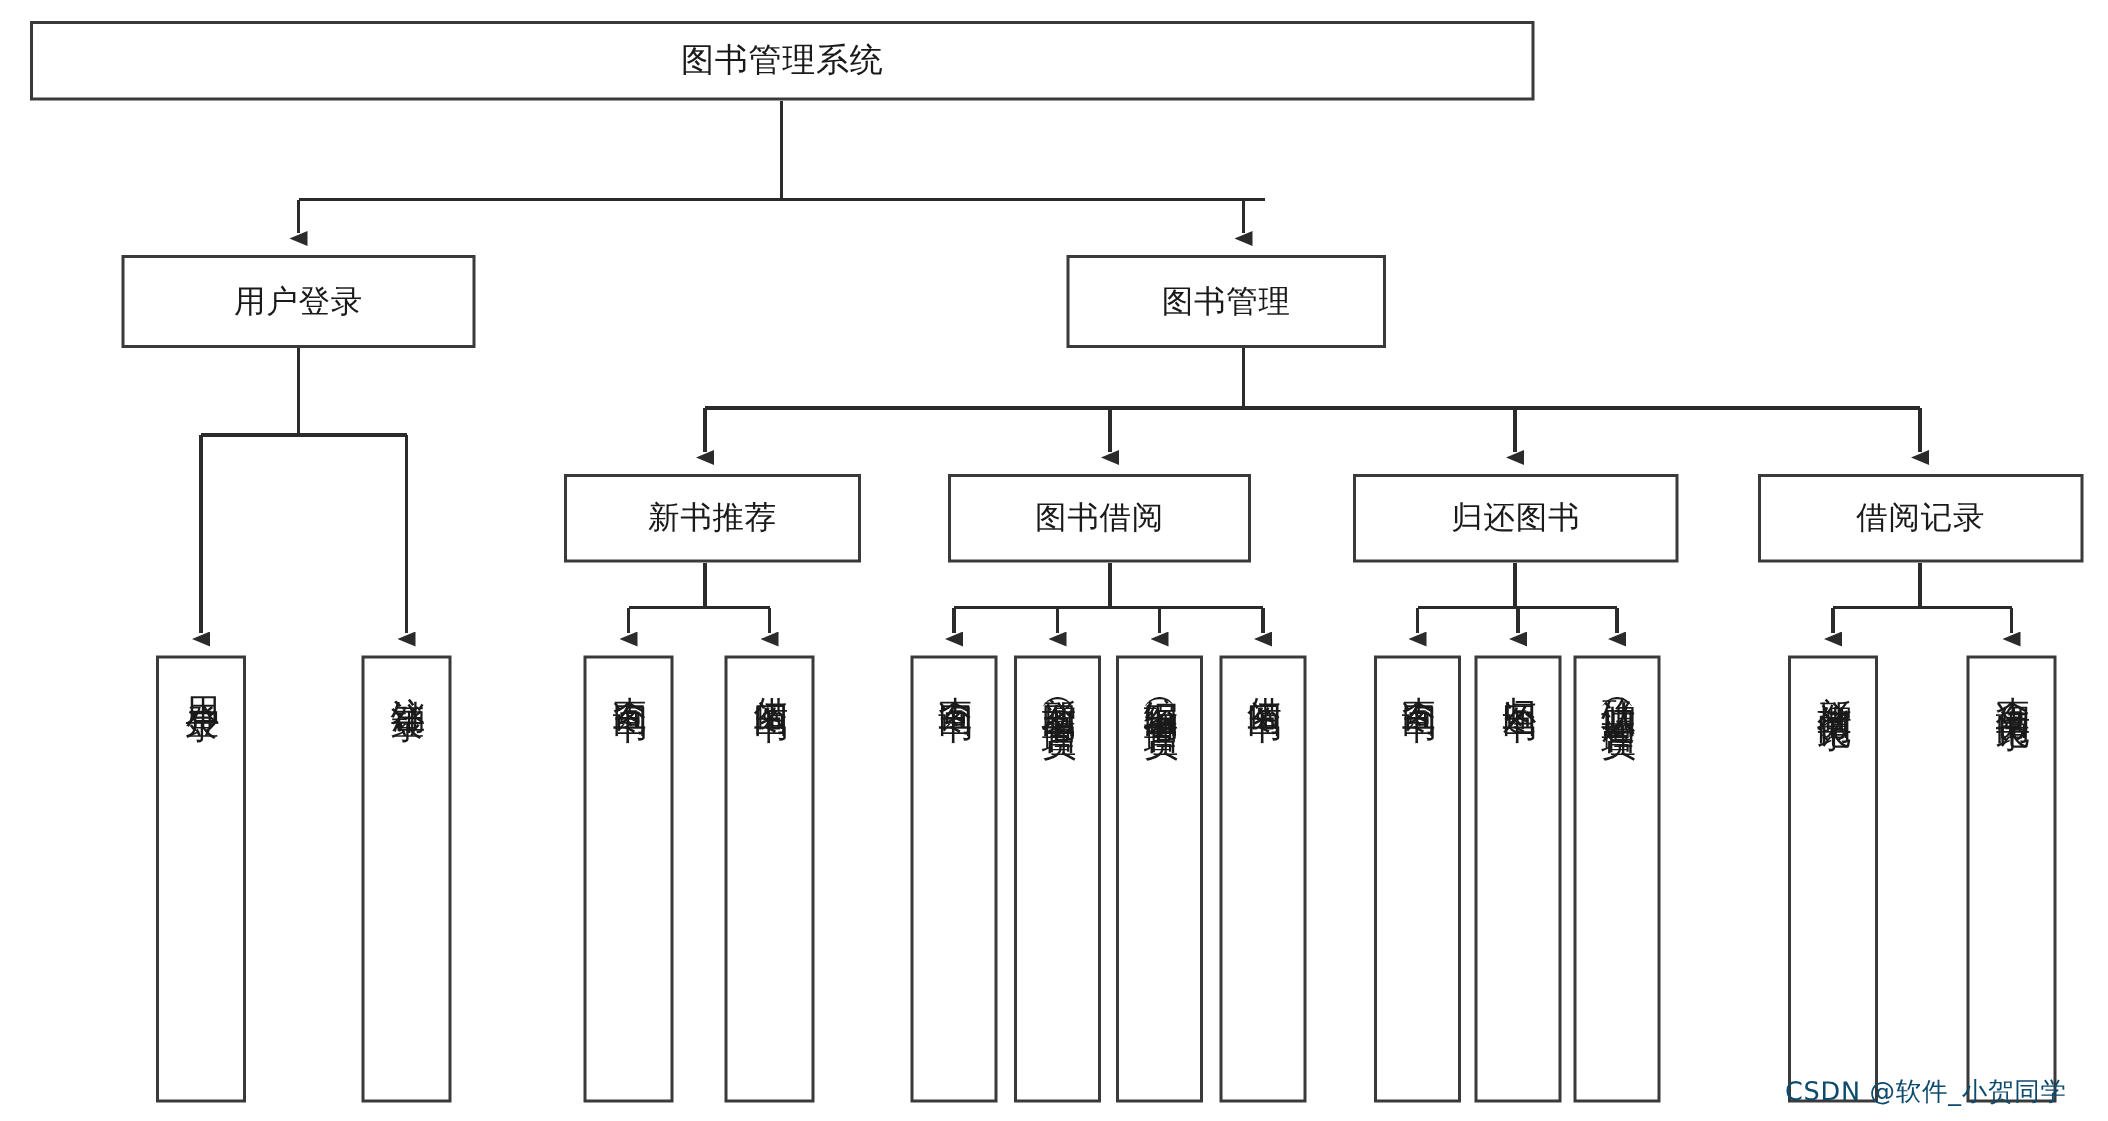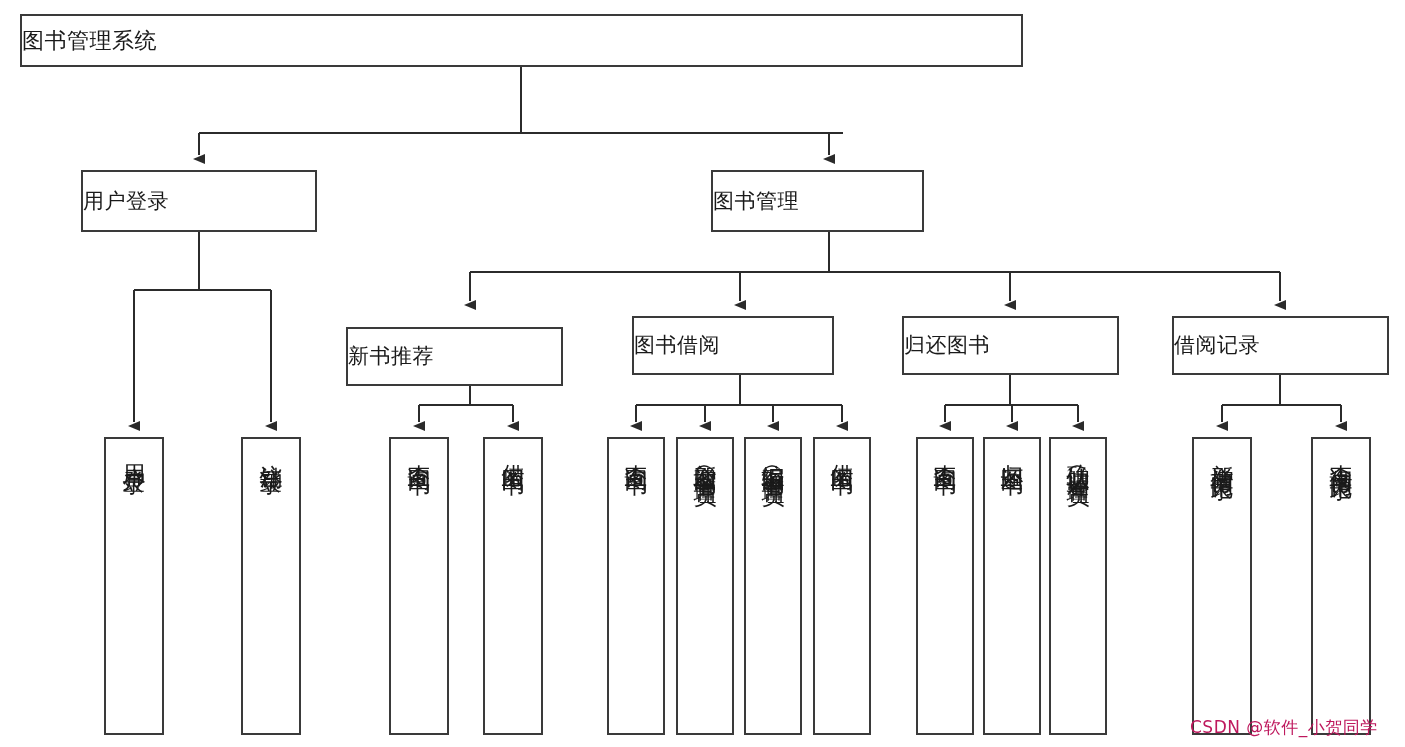--- a/index.html
+++ b/index.html
@@ -26,20 +26,21 @@
     height: 747px;
     pointer-events: none;
   }
   .node {
     position: absolute;
     box-sizing: border-box;
     background: #ffffff;
     border: 2px solid #3a3a3a;
     display: flex;
     align-items: center;
+    justify-content: center;
     color: #1a1a1a;
   }
   .node .lbl {
     display: block;
     text-align: center;
     line-height: 1.18;
     letter-spacing: 0.5px;
   }
   
   .node.horiz .lbl {
@@ -60,21 +61,21 @@
     text-orientation: upright;
     -webkit-writing-mode: vertical-rl;
     font-size: 23px;
     line-height: 1.0;
     letter-spacing: 3px;
     white-space: nowrap;
   }
   .watermark {
     position: absolute;
     font-size: 17px;
-    color: #be185d;
+    color: #0c4a6e;
     white-space: nowrap;
     letter-spacing: 0.5px;
   }
 </style>
 </head>
 <body>
 
 <div id="canvas">
 
   <svg id="edges" viewBox="0 0 1405 747" width="1405" height="747" xmlns="http://www.w3.org/2000/svg">
@@ -131,21 +132,21 @@
     <span class="lbl">图书管理系统</span>
   </div>
 
   <div class="node horiz" style="left:81px; top:170px; width:236px; height:62px;">
     <span class="lbl">用户登录</span>
   </div>
   <div class="node horiz" style="left:711px; top:170px; width:213px; height:62px;">
     <span class="lbl">图书管理</span>
   </div>
 
-  <div class="node horiz" style="left:346px; top:316px; width:217px; height:59px;margin-top:11px;">
+  <div class="node horiz" style="left:376px; top:316px; width:198px; height:59px;">
     <span class="lbl">新书推荐</span>
   </div>
   <div class="node horiz" style="left:632px; top:316px; width:202px; height:59px;font-family:Liberation Serif, serif;">
     <span class="lbl">图书借阅</span>
   </div>
   <div class="node horiz" style="left:902px; top:316px; width:217px; height:59px;">
     <span class="lbl">归还图书</span>
   </div>
   <div class="node horiz" style="left:1172px; top:316px; width:217px; height:59px;">
     <span class="lbl">借阅记录</span>

